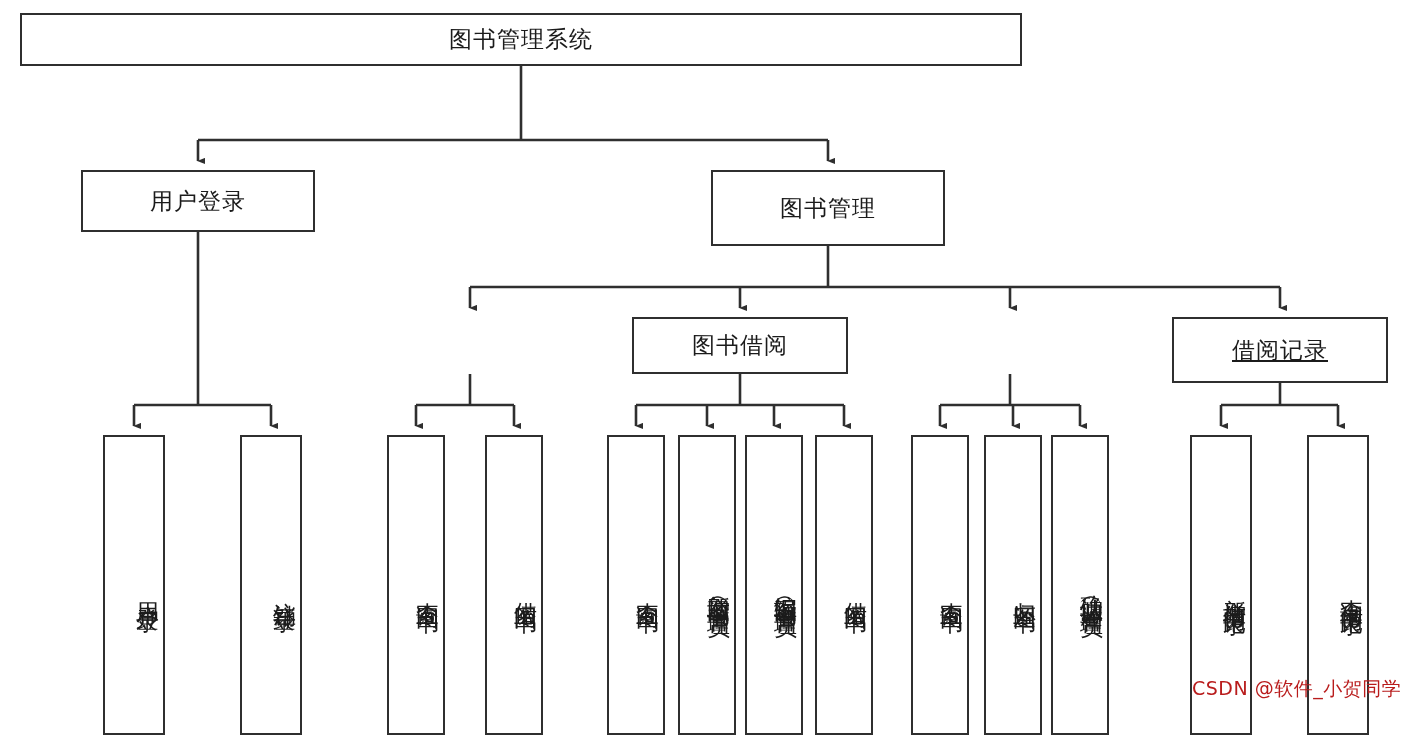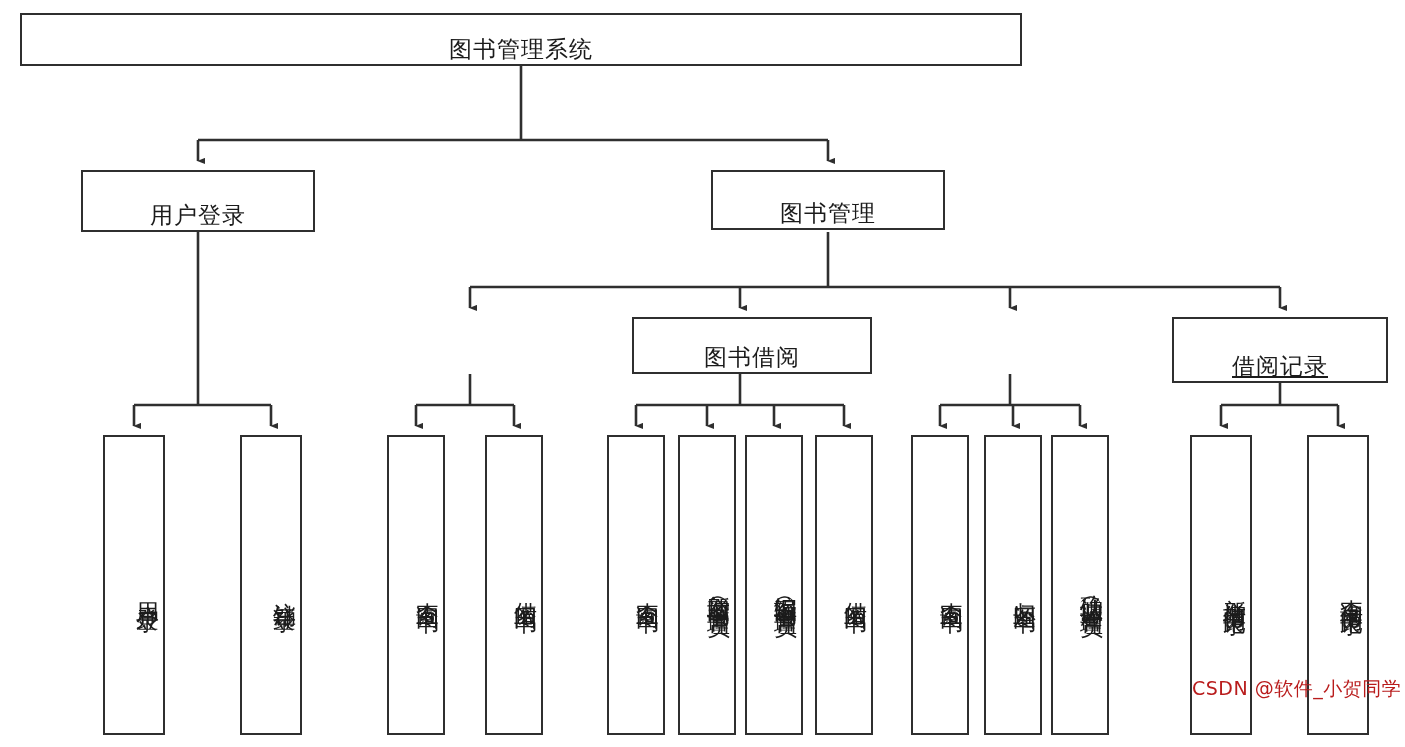--- a/index.html
+++ b/index.html
@@ -25,21 +25,21 @@
     width: 1405px;
     height: 747px;
     pointer-events: none;
   }
   .node {
     position: absolute;
     box-sizing: border-box;
     border: 2.5px solid #2f2f2f;
     background: #ffffff;
     display: flex;
-    align-items: flex-end;
+    align-items: center;
     justify-content: center;
     color: #1b1b1b;
     line-height: 1.32;
   }
   .node.horiz {
     font-size: 23px;
     letter-spacing: 1px;
   }
   .node.vert {
     font-size: 23px;
@@ -115,26 +115,26 @@
   </svg>
 
   <div class="node horiz node-root" style="left: 20px; top: 13px; width: 1002px; height: 53px;">
       <span>图书管理系统</span>
     </div>
 
   <div class="node horiz" style="left: 81px; top: 170px; width: 234px; height: 62px;">
       <span>用户登录</span>
     </div>
 
-  <div class="node horiz" style="left: 711px; top: 170px; width: 234px; height: 60px;">
+  <div class="node horiz" style="left: 711px; top: 170px; width: 234px; height: 76px;">
       <span>图书管理</span>
     </div>
 
 
-  <div class="node horiz" style="left: 632px; top: 317px; width: 240px; height: 57px;">
+  <div class="node horiz" style="left: 632px; top: 317px; width: 216px; height: 57px;">
       <span>图书借阅</span>
     </div>
 
 
   <div class="node horiz" style="left: 1172px; top: 317px; width: 216px; height: 66px; text-decoration: underline;">
       <span>借阅记录</span>
     </div>
 
   <div class="node vert" style="left: 103px; top: 435px; width: 62px; height: 300px;">
       <span class="vtext">用户登录</span>

